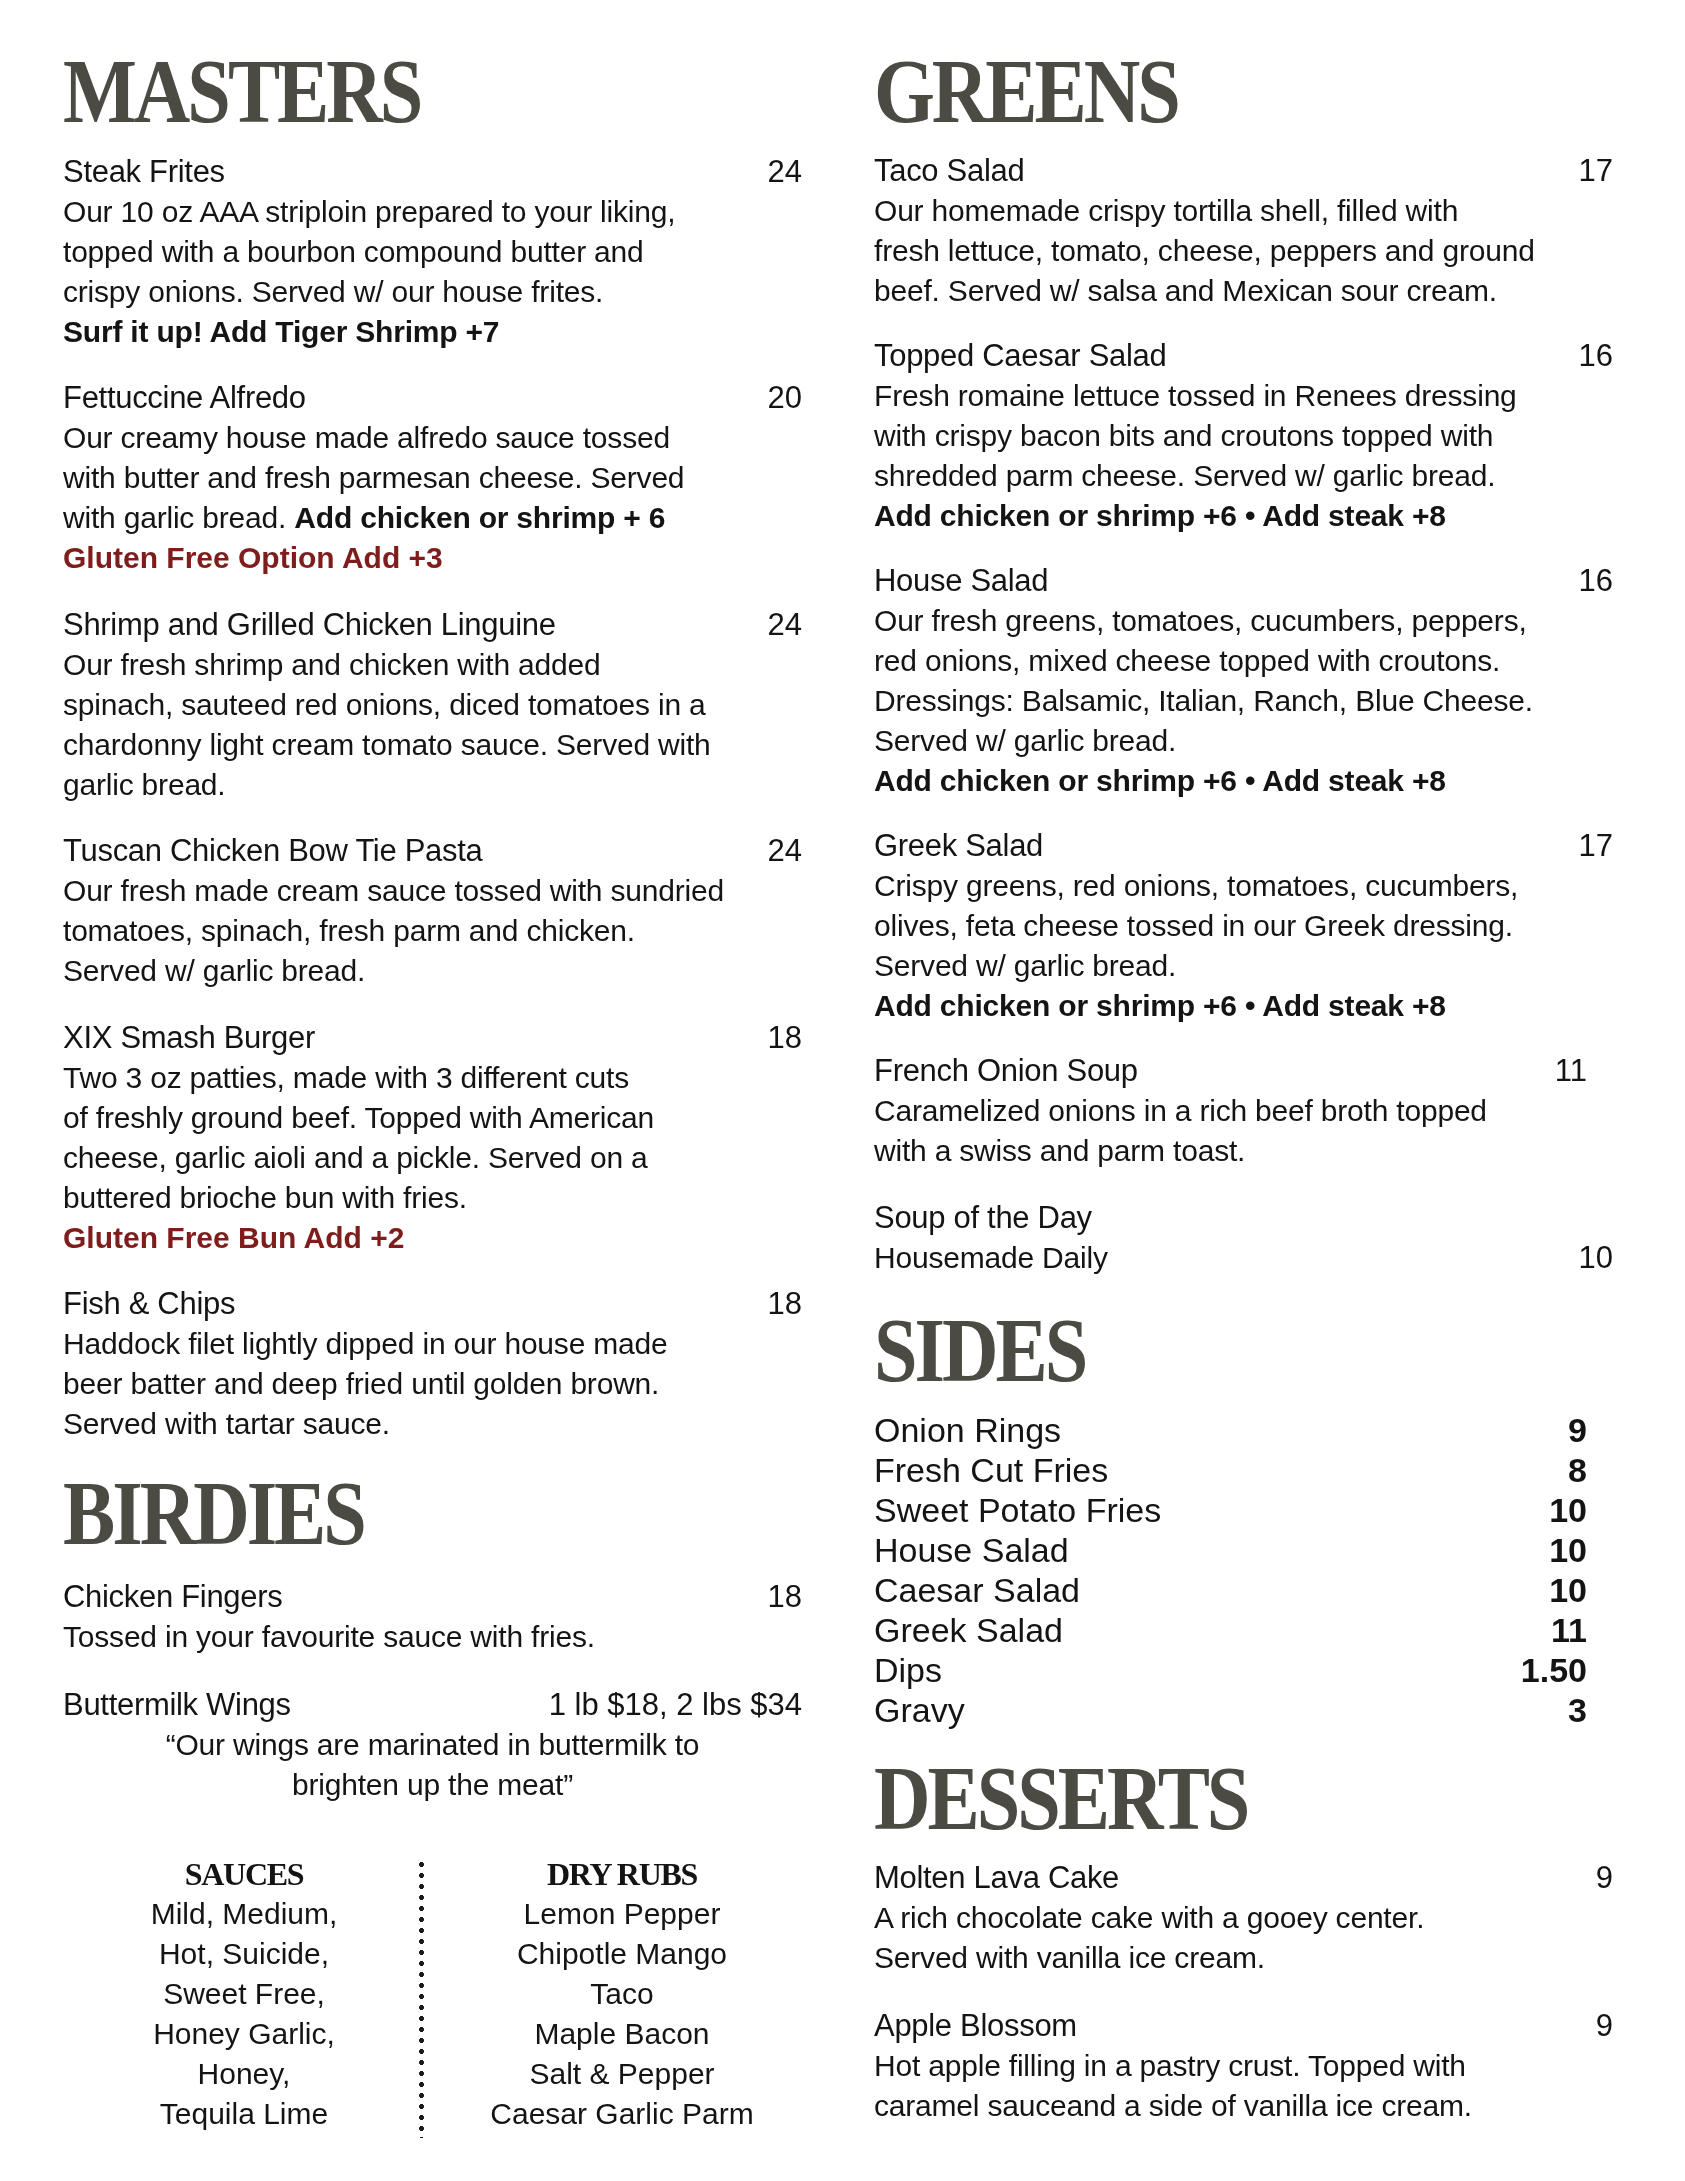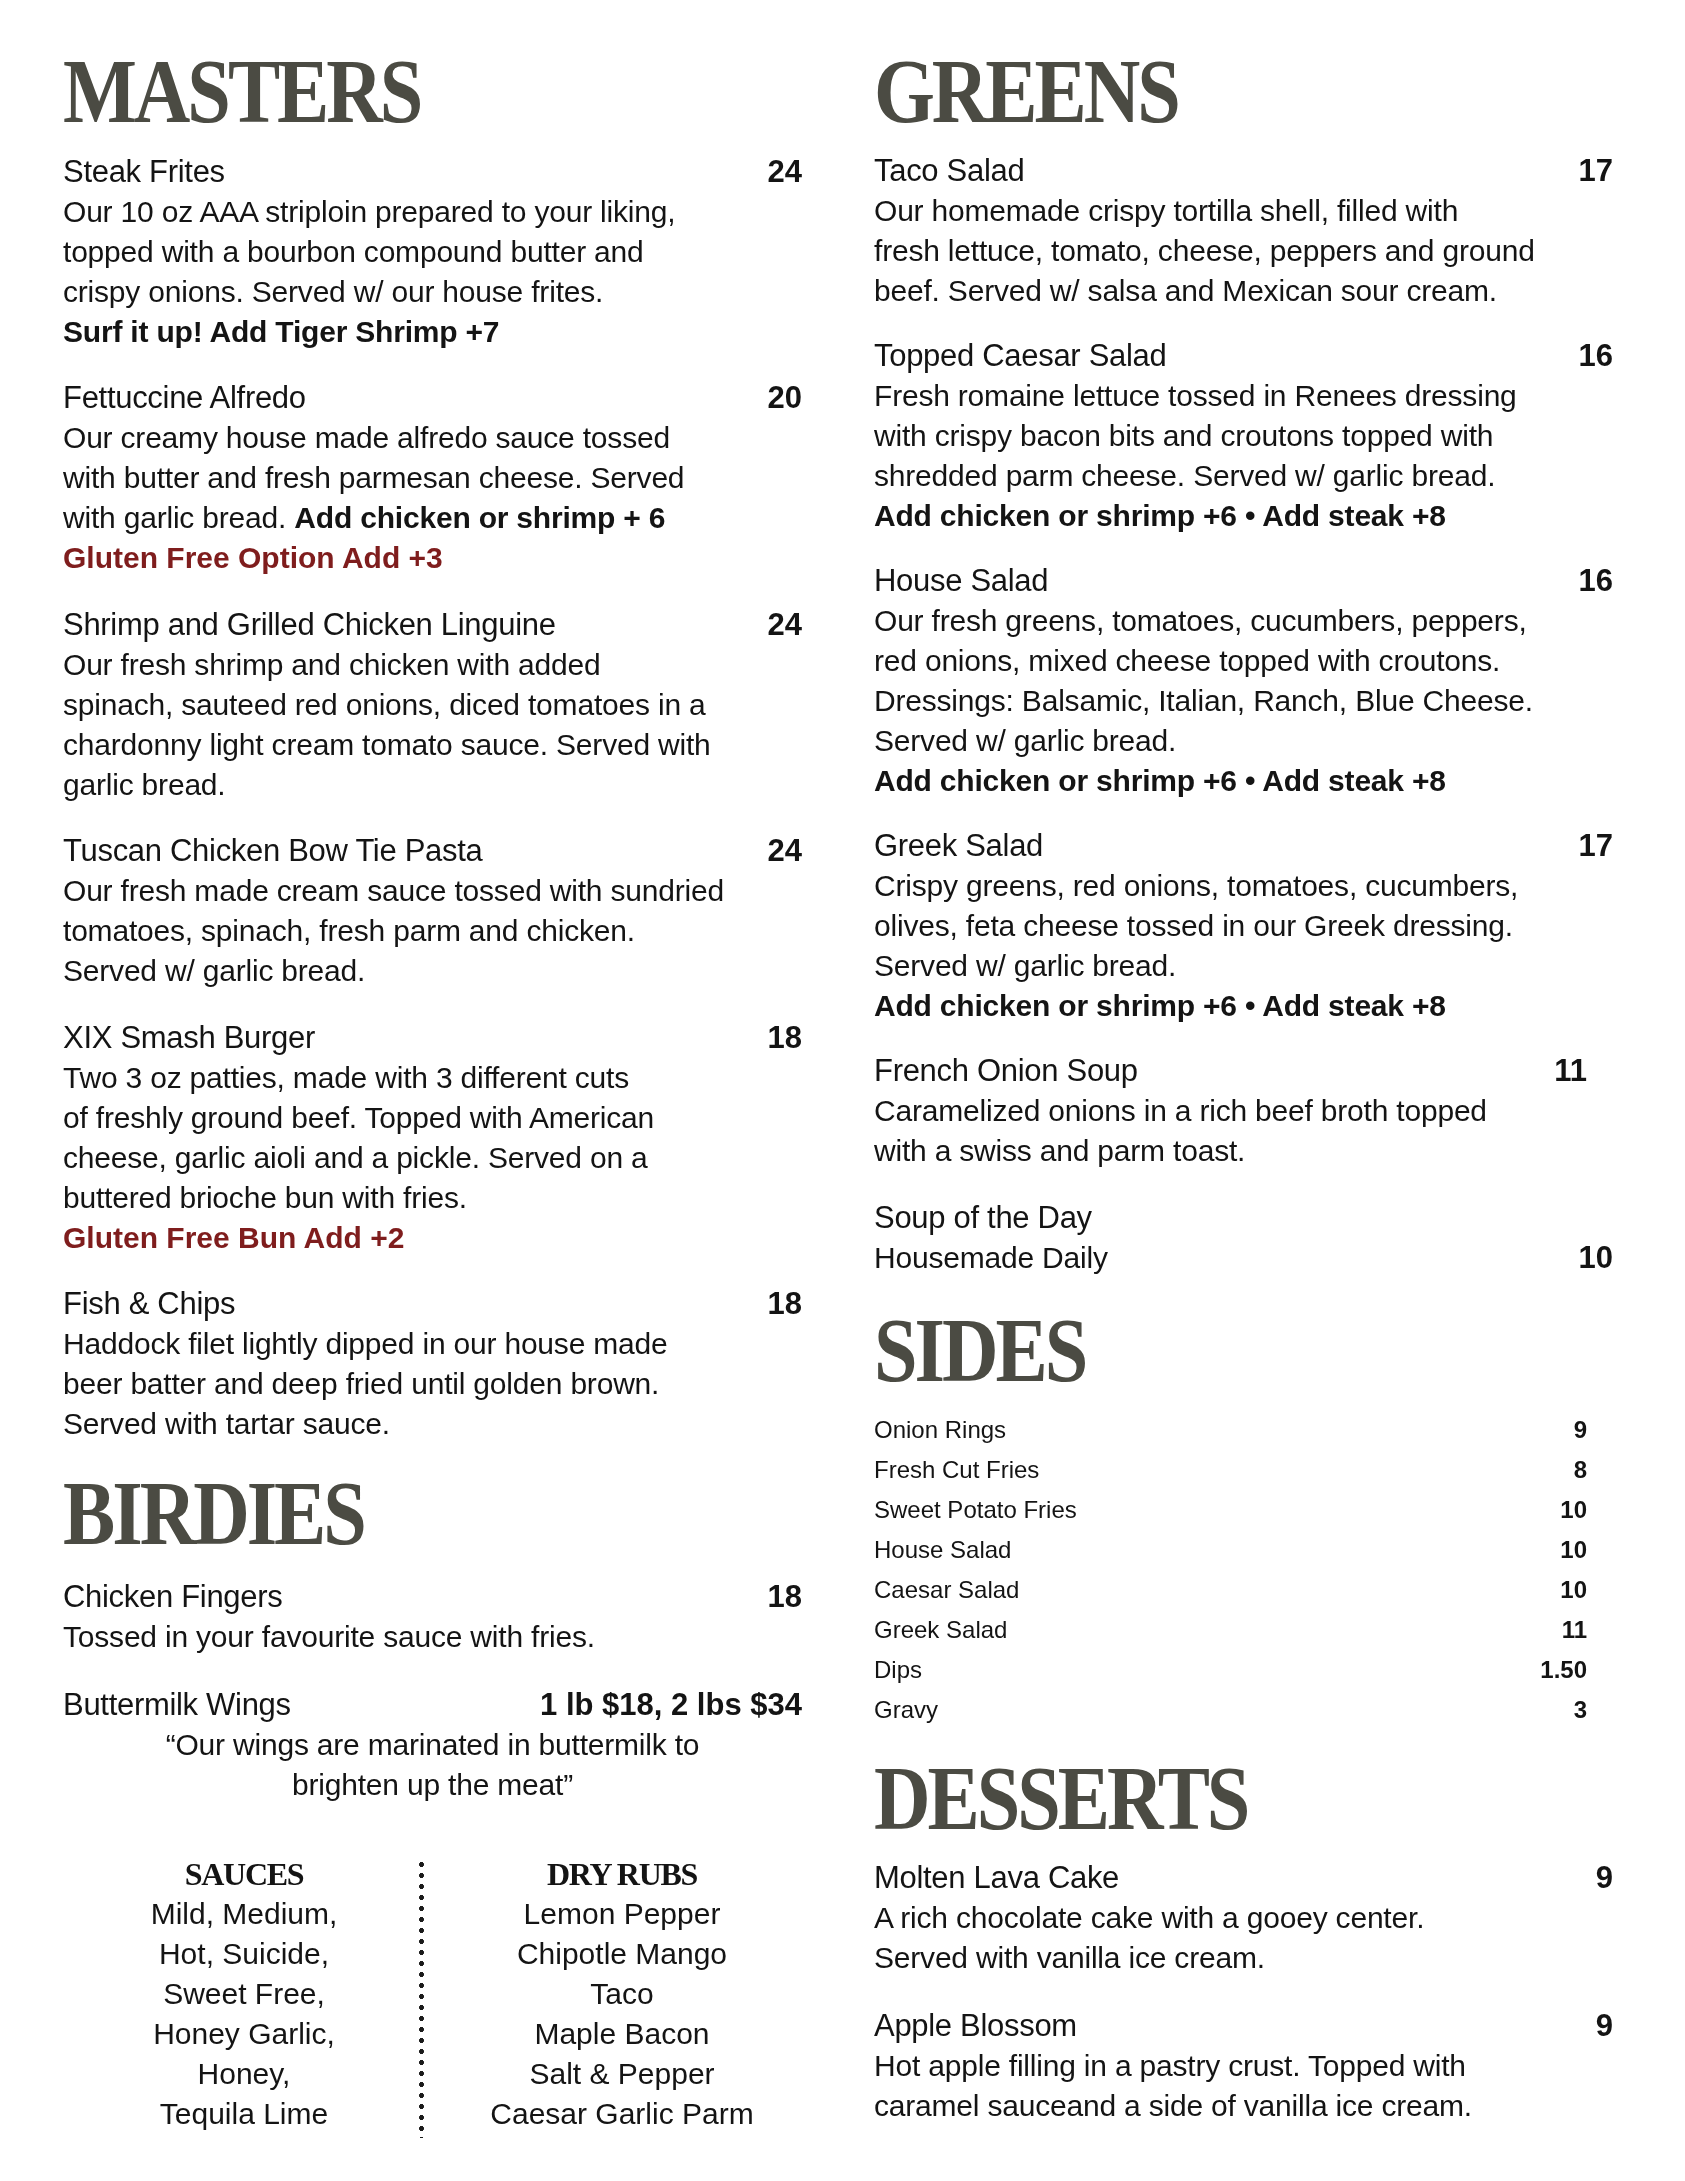--- a/index.html
+++ b/index.html
@@ -11,27 +11,27 @@
   .section-heading {
     font-family: "Liberation Serif", "DejaVu Serif", serif;
     font-weight: bold; color: #4b4b43;
     font-size: 91px; line-height: 1; letter-spacing: -3.5px;
     transform: scaleX(0.86); transform-origin: left center;
     margin: 0; white-space: nowrap;
   }
   .item { position: relative; }
   .item-head { display: flex; justify-content: space-between; align-items: baseline; }
   .item-name { font-weight: normal; font-size: 31px; line-height: 40px; letter-spacing: -0.3px; }
-  .item-price { font-weight: bold; font-size: 31px; line-height: 40px; }
+  .item-price { font-weight: normal; font-size: 31px; line-height: 40px; }
   .item-desc { font-size: 30px; line-height: 40px; letter-spacing: -0.2px; }
   .item-addon { font-size: 30px; line-height: 40px; font-weight: bold; letter-spacing: -0.2px; }
   .item-gold { font-size: 30px; line-height: 40px; font-weight: bold; color: #7f1d1d; }
   .inline-bold { font-weight: bold; }
   .sides-list { width: 713px; }
-  .side-row { display: flex; justify-content: space-between; font-size: 24px; line-height: 40px; gap: 26px; }
+  .side-row { display: flex; justify-content: space-between; font-size: 34px; line-height: 40px; gap: 26px; }
   .side-price { font-weight: bold; }
   .rubs { position: absolute; left: 63px; top: 1835px; width: 739px; height: 316px; }
   .rub-col { position: absolute; top: 0; text-align: center; }
   .rub-col.sauces { left: 0; width: 362px; }
   .rub-col.dry { left: 379px; width: 360px; }
   .rub-title { font-family: "Liberation Serif", "DejaVu Serif", serif; font-weight: bold;
                font-size: 32px; line-height: 40px; letter-spacing: -1.3px; margin-top: 19.3px; }
   .rub-line { font-size: 30px; line-height: 40px; }
   .dot-divider { position: absolute; left: 356px; top: 24px; width: 5.3px; height: 279px;
                  background-image: radial-gradient(circle, #1a1a1a 2.3px, transparent 2.6px);

